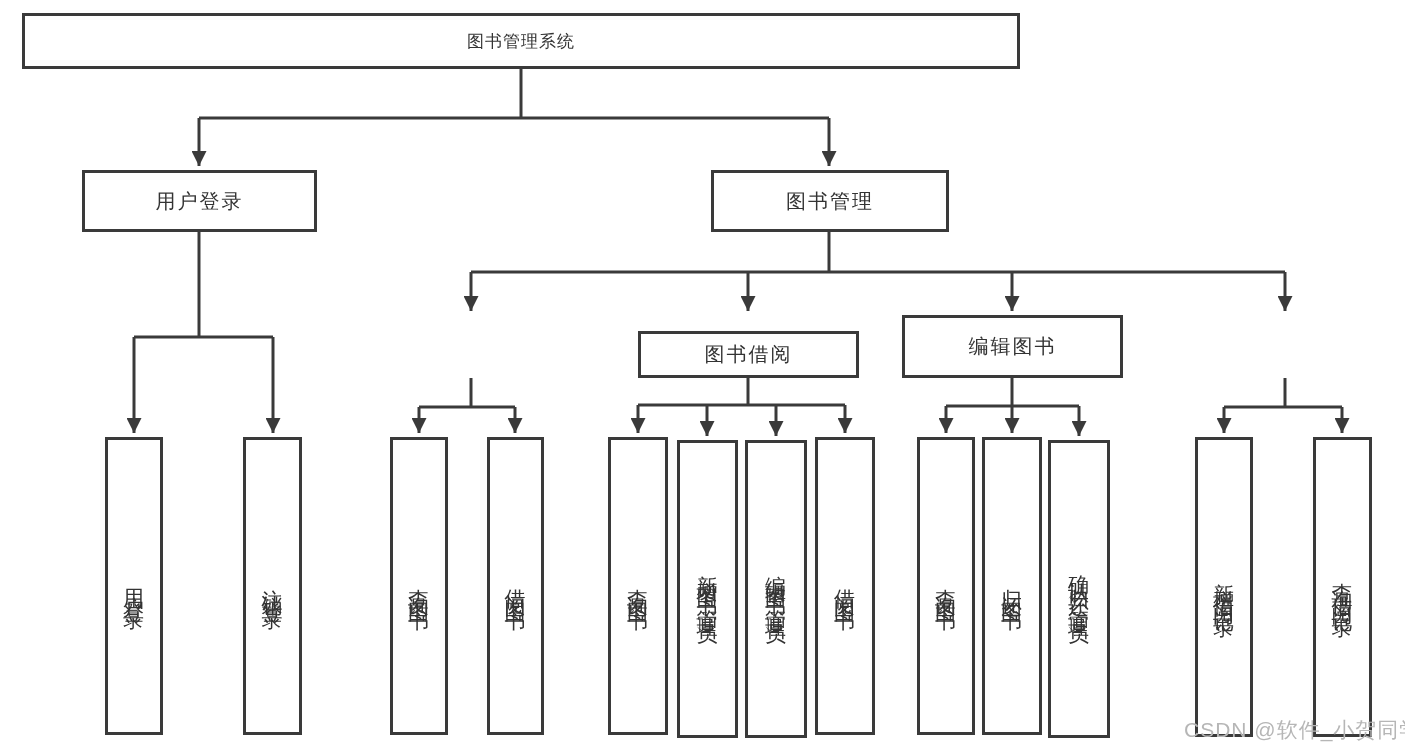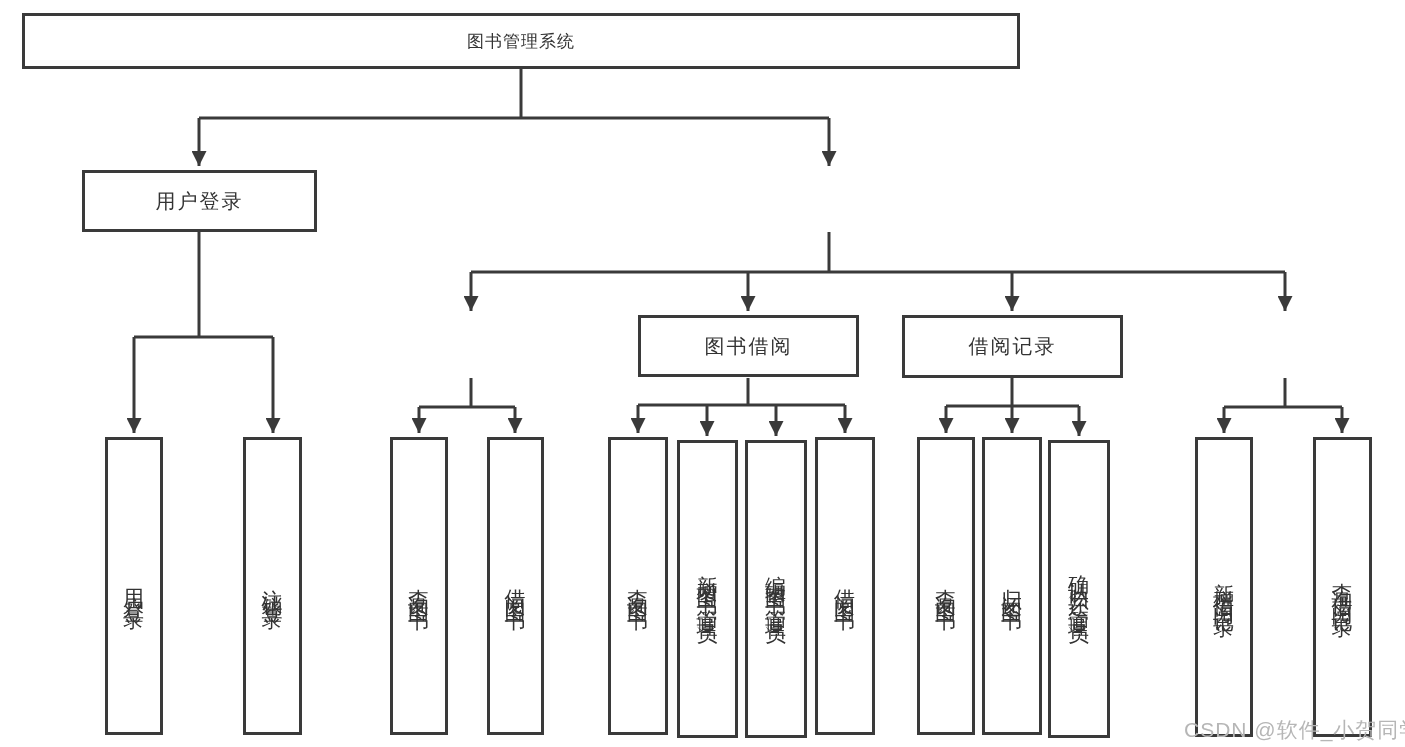--- a/index.html
+++ b/index.html
@@ -119,26 +119,29 @@
     </g>
   </svg>
 
   <div class="hbox root" style="left:22px; top:13px; width:998px; height:56px;">
     <span>图书管理系统</span>
   </div>
 
   <div class="hbox" style="left:82px; top:170px; width:235px; height:62px;">
     <span>用户登录</span>
   </div>
+  <div class="hbox" style="left:711px; top:170px; width:238px; height:62px;">
+    <span>图书管理</span>
+  </div>
 
-  <div class="hbox" style="left:638px; top:315px; width:221px; height:62px;">
+  <div class="hbox" style="left:638px; top:331px; width:221px; height:47px;">
     <span>图书借阅</span>
   </div>
   <div class="hbox" style="left:902px; top:315px; width:221px; height:63px;">
-    <span>借阅记录</span>
+    <span>编辑图书</span>
   </div>
 
   <div class="vbox" style="left:105px; top:437px; width:58px; height:298px;">
     <span>用户登录</span>
   </div>
   <div class="vbox" style="left:243px; top:437px; width:59px; height:298px;">
     <span>注销登录</span>
   </div>
 
   <div class="vbox" style="left:390px; top:437px; width:58px; height:298px;">

